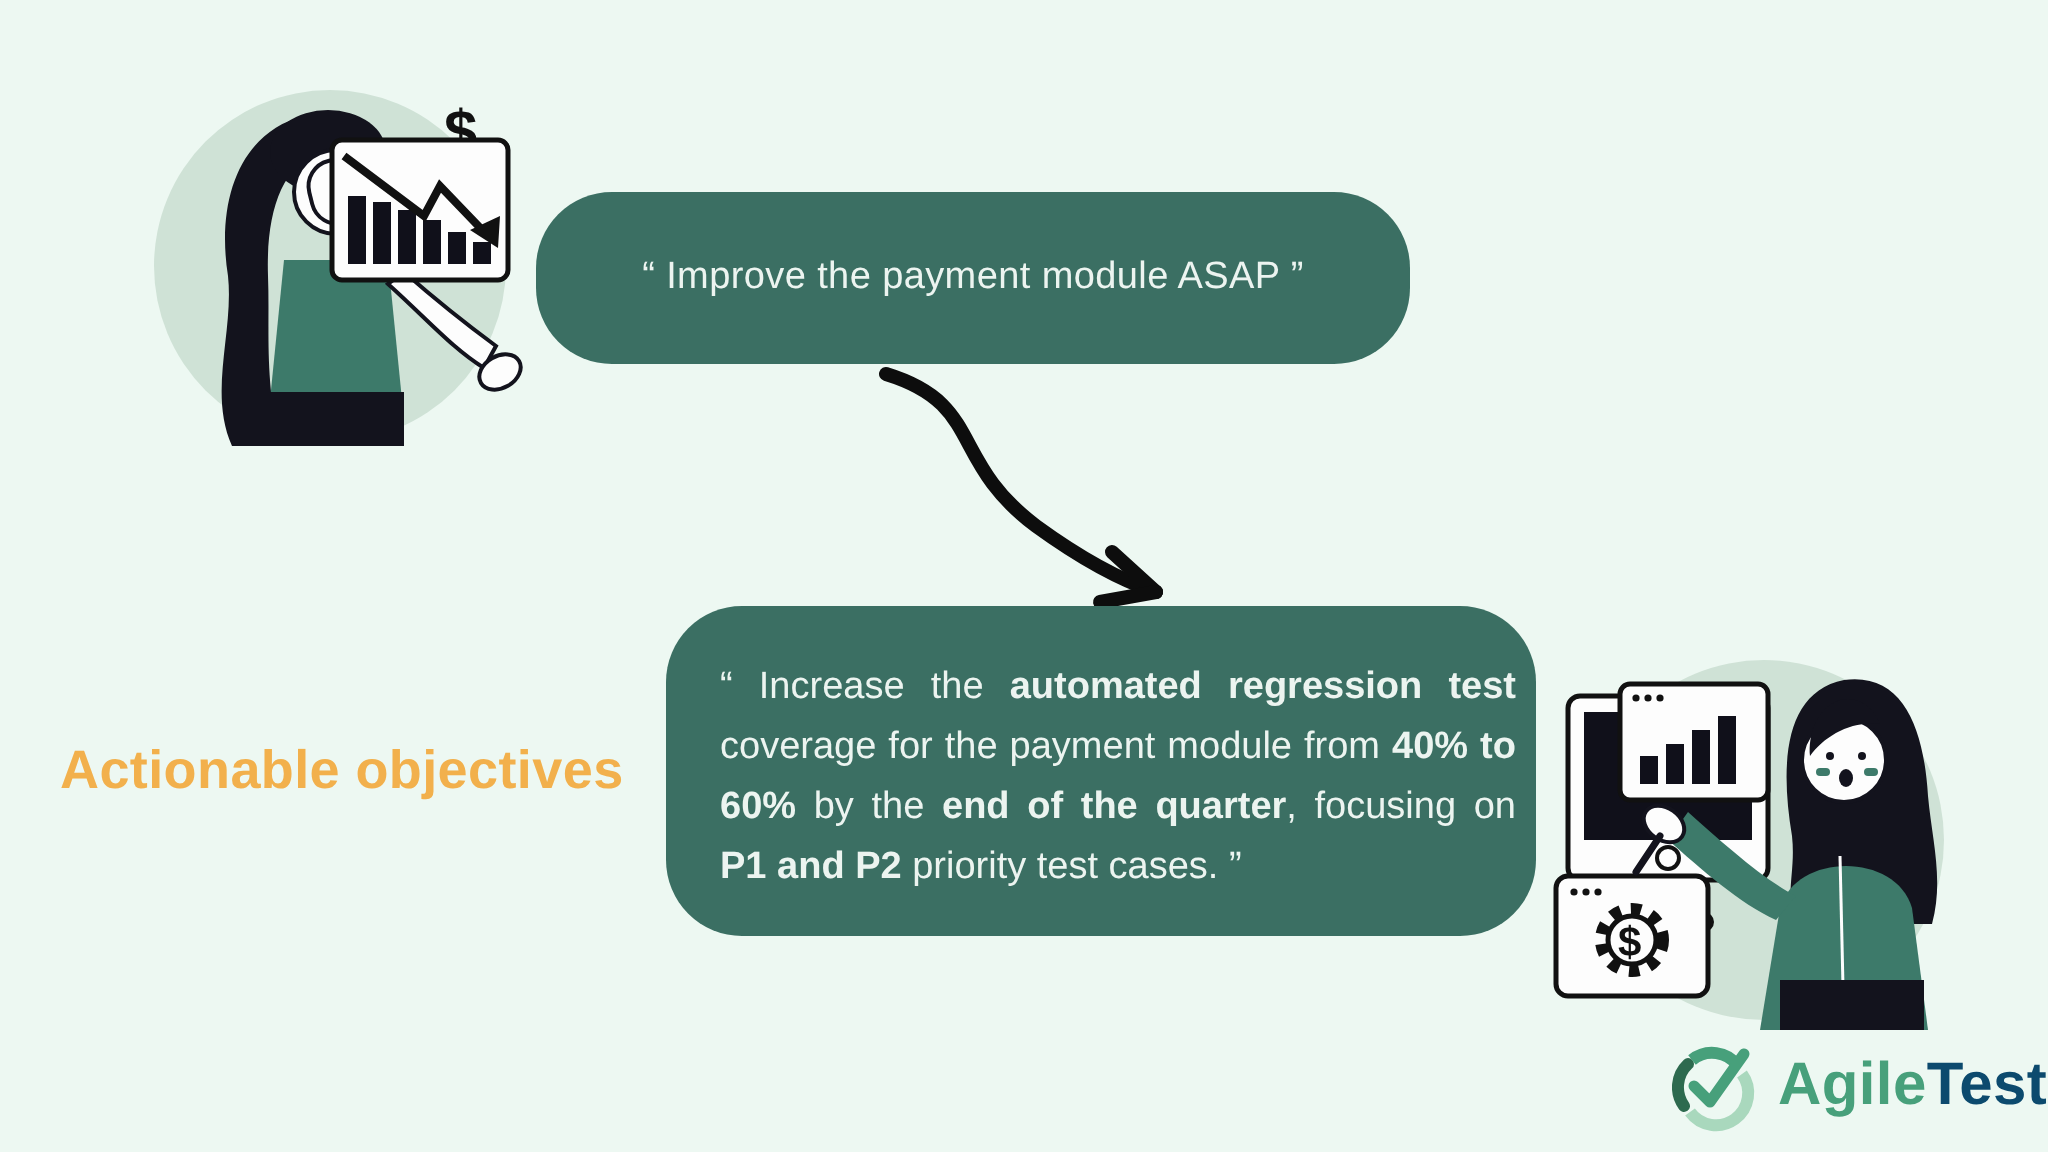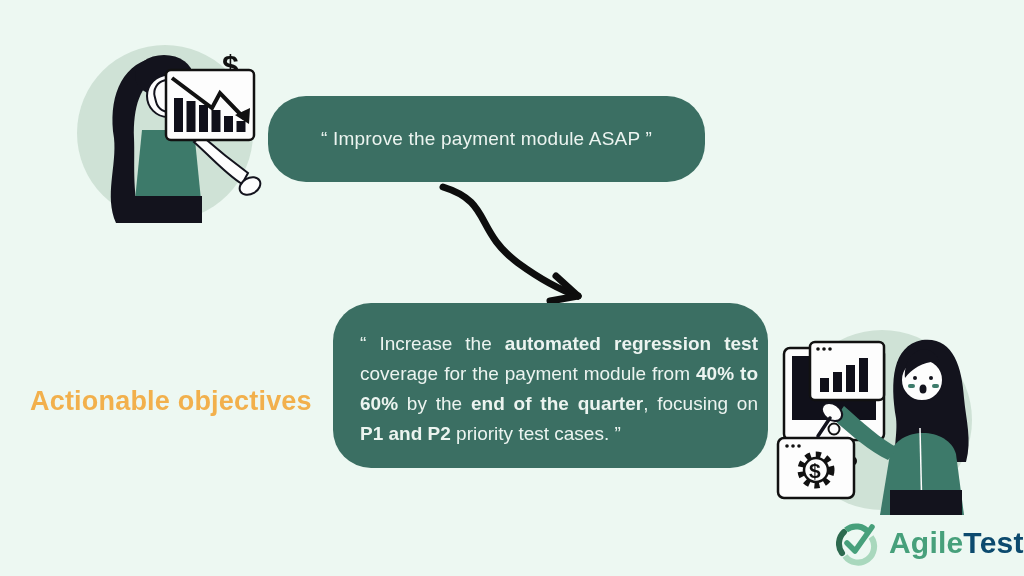--- a/index.html
+++ b/index.html
@@ -36,21 +36,21 @@
   .seg-bold{font-weight:700;}
   
   .label{
     position:absolute;
     font-weight:800;
     font-size:27px;
     letter-spacing:.2px;
     white-space:nowrap;
   }
   .label-vague{left:731px;top:119px;color:#141d2b;}
-  .label-actionable{left:30px;top:386px;color:#f2b04c;}
+  .label-actionable{left:30px;top:370px;color:#f2b04c;}
   
   .illu{position:absolute;}
   .illu-left{left:60px;top:38px;width:220px;height:185px;}
   .illu-right{left:770px;top:320px;width:230px;height:195px;}
   .arrow-wrap{position:absolute;left:430px;top:178px;width:175px;height:130px;}
   
   .logo{
     position:absolute;left:836px;top:519px;
     display:flex;align-items:center;gap:9px;
   }

